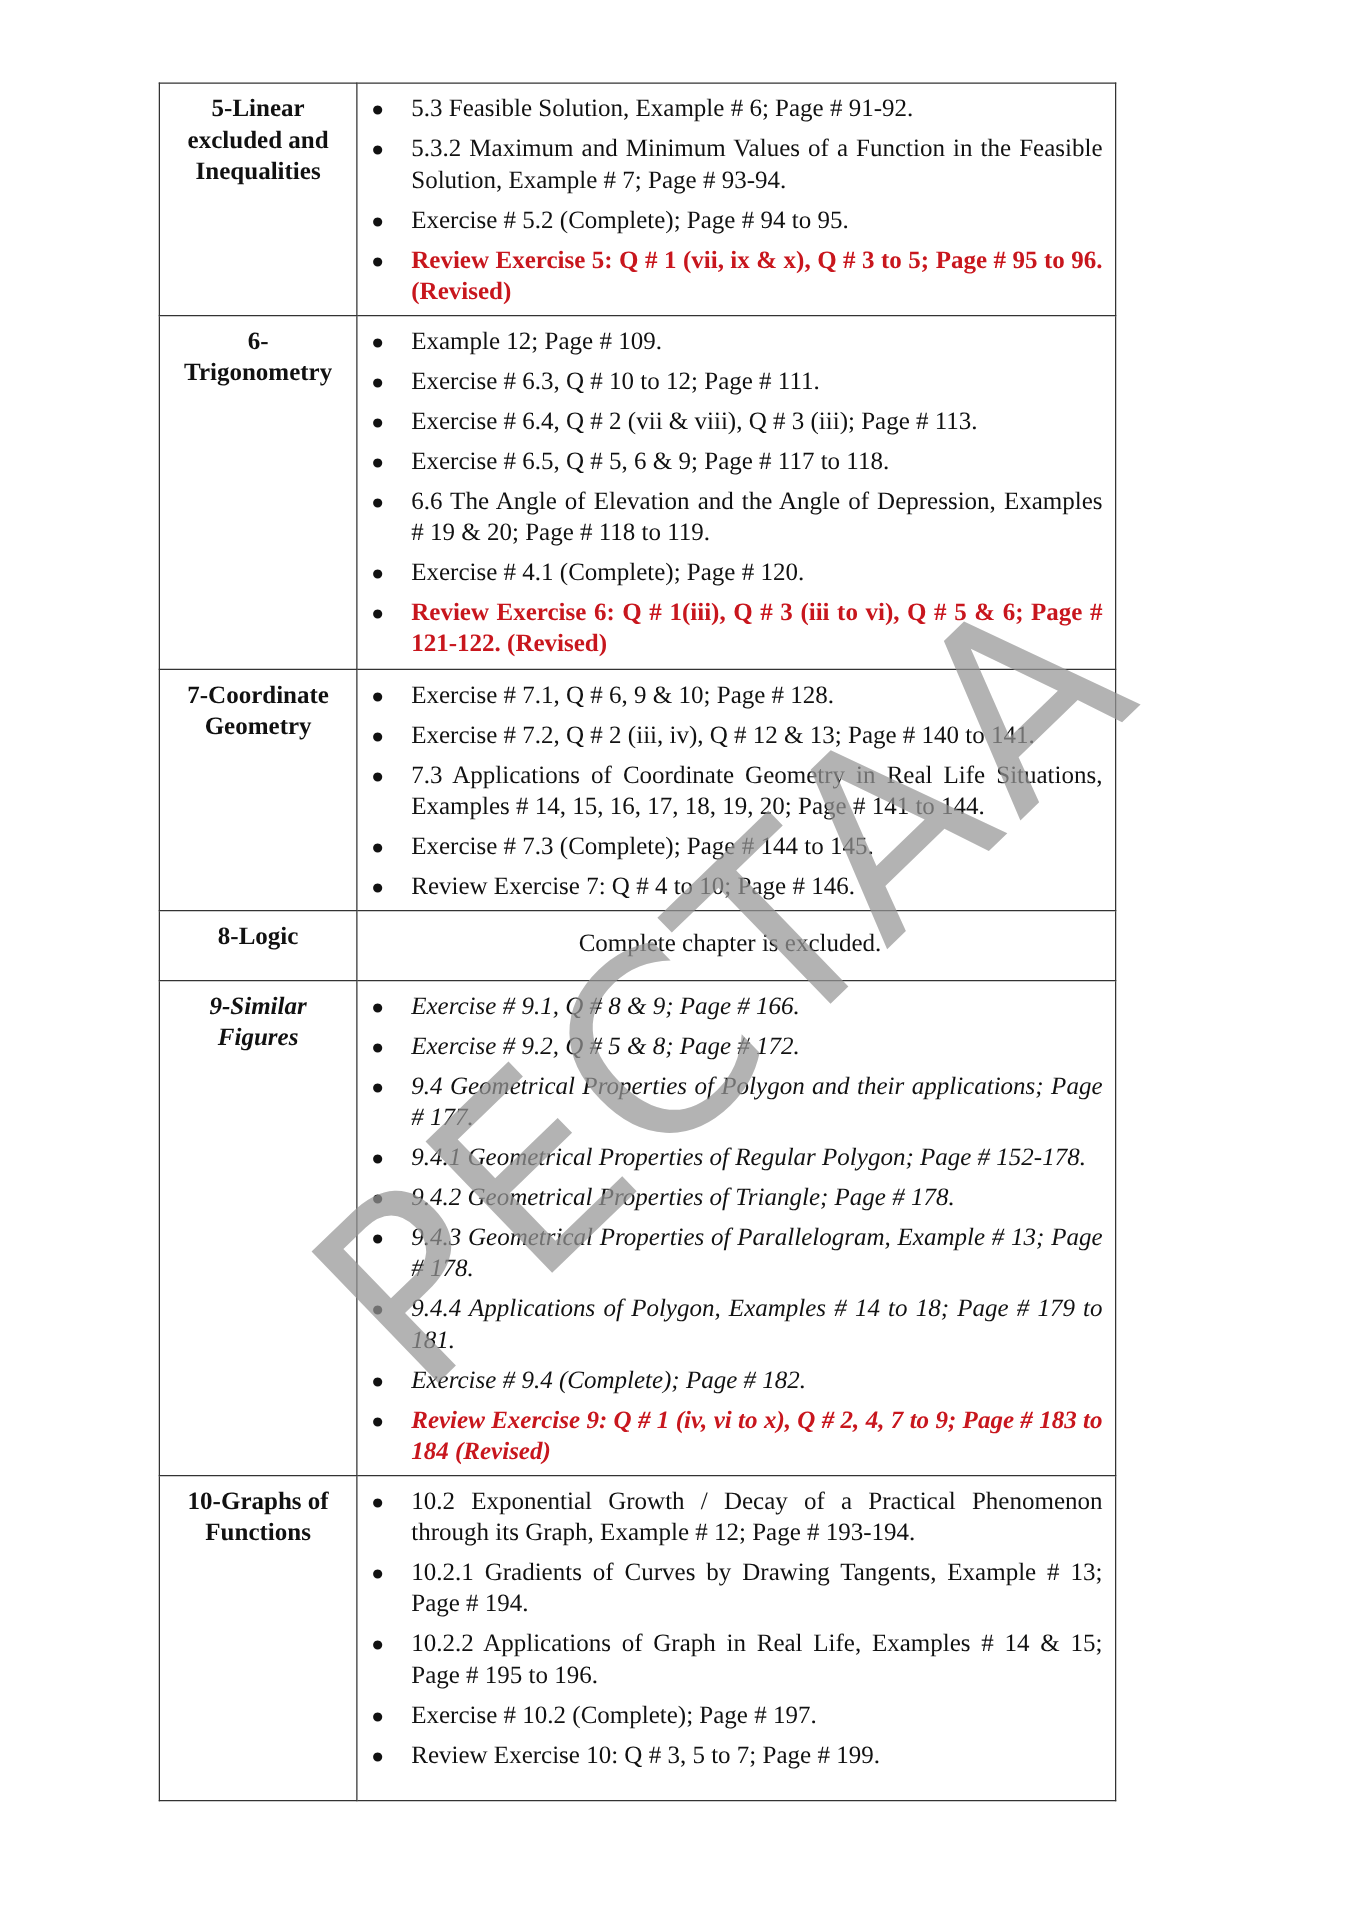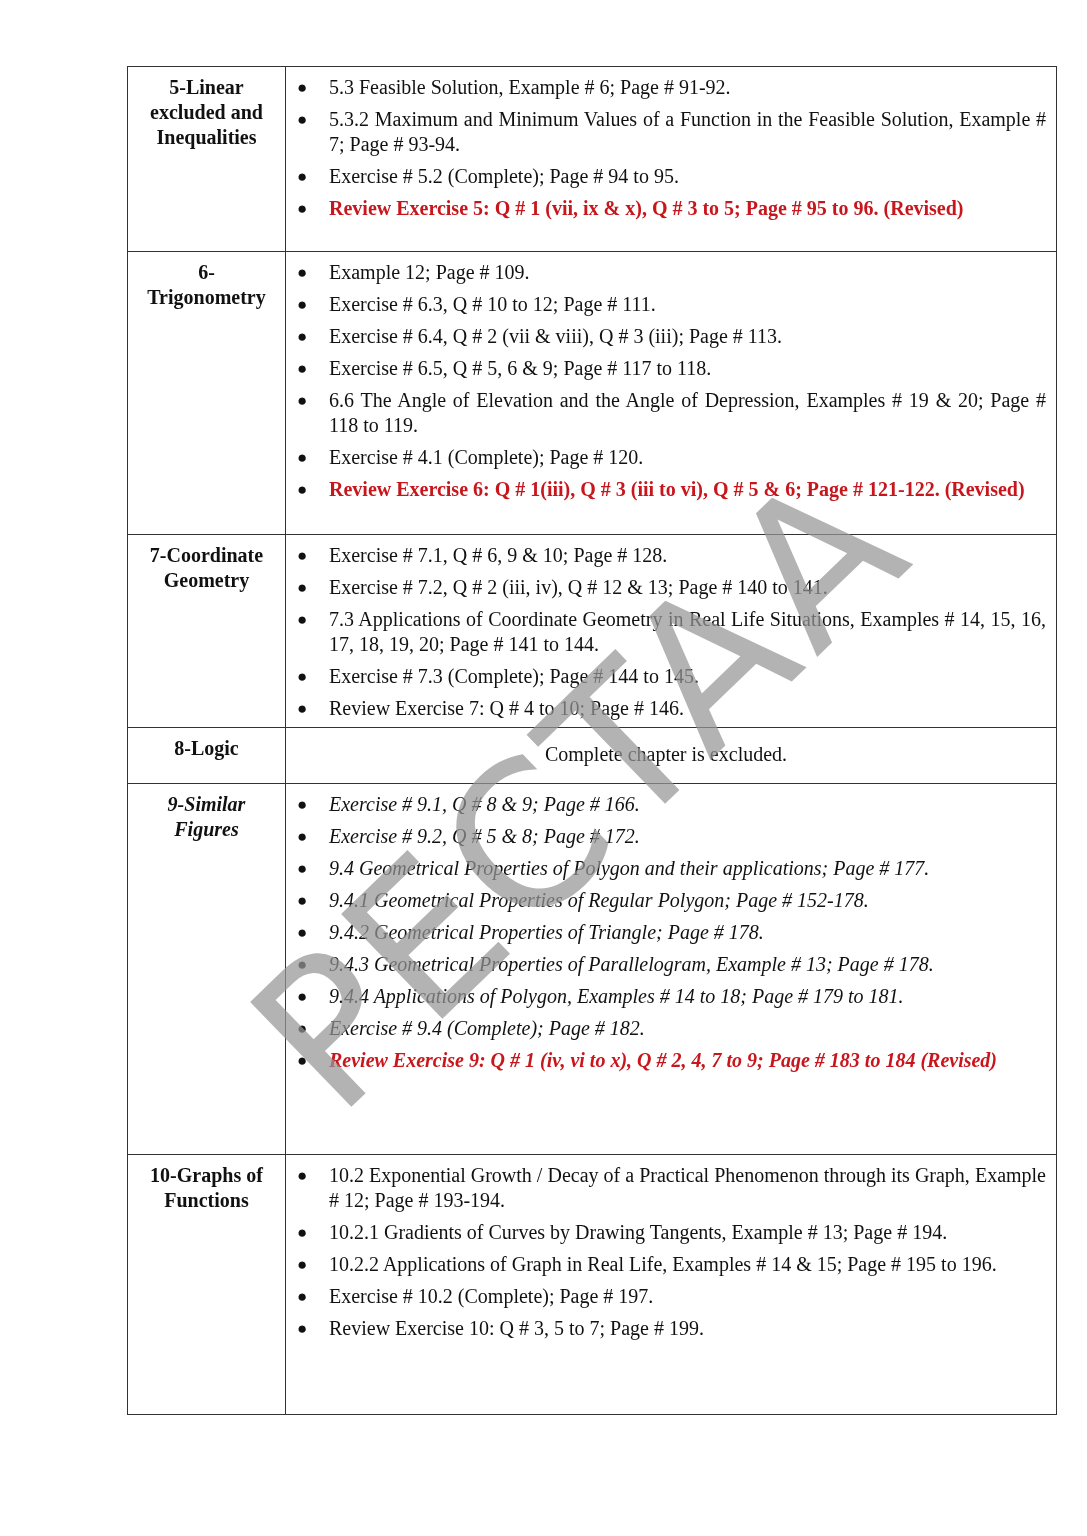--- a/index.html
+++ b/index.html
@@ -17,21 +17,21 @@
     }
     .page {
       position: absolute;
       left: 0; top: 0;
       width: 1087px; height: 1536px;
     }
     table.syllabus {
       position: absolute;
       left: 127px;
       top: 66px;
-      width: 930px;
+      width: 766px;
       border-collapse: collapse;
       table-layout: fixed;
     }
     table.syllabus td {
       border: 1.5px solid #333333;
       vertical-align: top;
       padding: 0;
     }
     td.chapter-cell {
       width: 157px;

